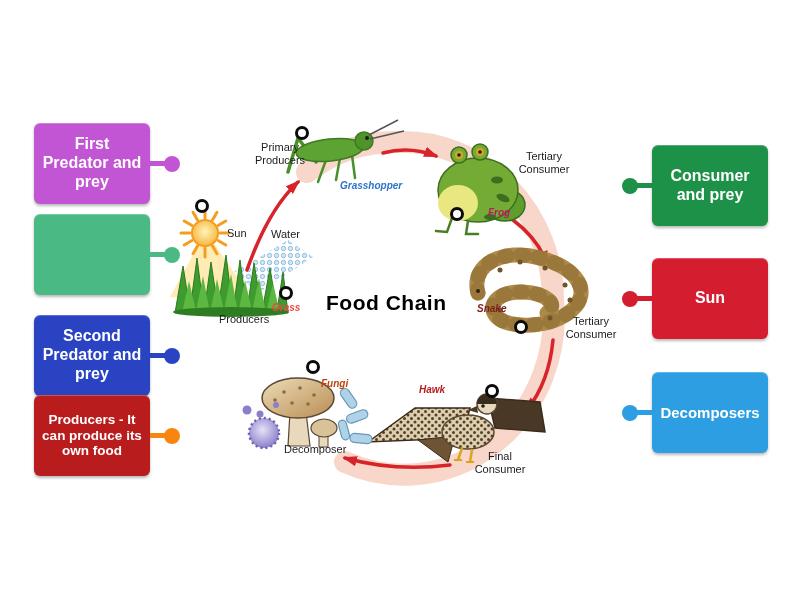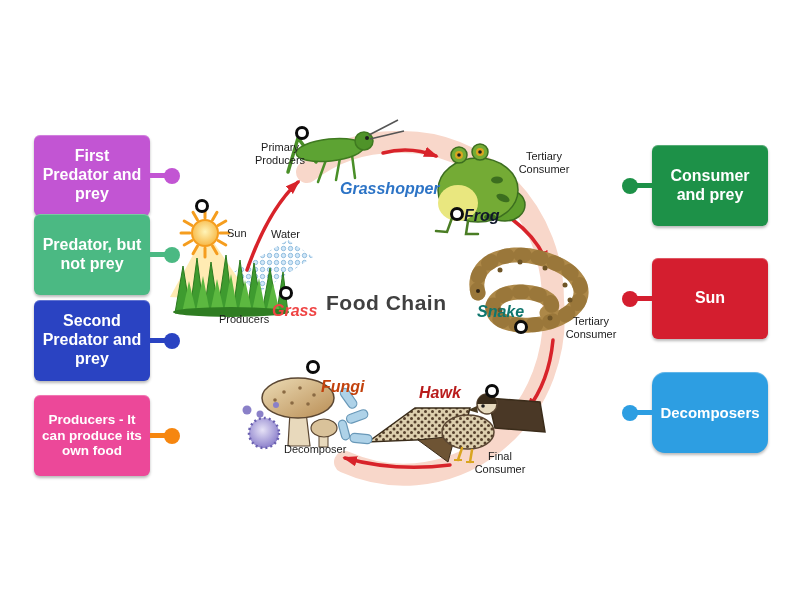--- a/index.html
+++ b/index.html
@@ -18,32 +18,32 @@
     box-shadow:0 2px 3px rgba(0,0,0,0.28), inset 0 1px 0 rgba(255,255,255,0.25);
     cursor:grab;
   }
   .label-box .stem { position:absolute; width:20px; height:5px; top:50%; margin-top:-2.5px; }
   .label-box.left  .stem { right:-20px; }
   .label-box.right .stem { left:-20px; }
   .label-box .dot { position:absolute; width:16px; height:16px; border-radius:50%; top:50%; margin-top:-8px; }
   .label-box.left  .dot { right:-30px; }
   .label-box.right .dot { left:-30px; }
   .label-box.small-text { font-size:13.5px; }
-  .label-box.mid-text { font-size:15px;border-radius:13px; }
+  .label-box.mid-text { font-size:15px; }
 
   
   .marker {
     position:absolute; width:8px; height:8px; background:#fff;
     border:3.5px solid #0b0b0b; border-radius:50%;
   }
 
   
   .dlabel { position:absolute; font-size:11px; color:#1c1c1c; line-height:1.2; white-space:pre-line; }
   .dlabel.center { text-align:center; }
-  .species { position:absolute; font-size:16px; font-weight:bold; font-style:italic; }
+  .species { position:absolute; font-size:10px; font-weight:bold; font-style:italic; }
   .diagram-title { position:absolute; font-size:21px; font-weight:bold; letter-spacing:0.5px; }
 </style>
 </head>
 <body>
 
 <div class="stage">
 
   <svg class="diagram-svg" width="800" height="600" viewBox="0 0 800 600">
     <defs>
       <marker id="ah" markerWidth="4.6" markerHeight="4" refX="3.4" refY="1.5" orient="auto">
@@ -185,57 +185,56 @@
       <circle cx="264" cy="433" r="15" fill="url(#virgrad)" stroke="#6a60b0" stroke-width="2.5" stroke-dasharray="2 3"></circle>
       <circle cx="247" cy="410" r="4.5" fill="#8a80c8"></circle>
         <circle cx="260" cy="414" r="3.5" fill="#8a80c8"></circle>
         <circle cx="276" cy="405" r="3" fill="#8a80c8"></circle>
     </g>
   </svg>
 
   <div class="dlabel center" style="left:248px;top:141px;width:64px">Primary Producers</div>
   <div class="species" style="left: 340px; top: 180px; color: rgb(45, 116, 198);">Grasshopper</div>
   <div class="dlabel center" style="left:508px;top:150px;width:72px">Tertiary Consumer</div>
-  <div class="species" style="left: 464px; top: 207px; color: #0f172a; text-align: center;">Frog</div>
+  <div class="species" style="left: 488px; top: 207px; color: #be185d; text-align: center;">Frog</div>
   <div class="dlabel" style="left:227px;top:227px">Sun</div>
   <div class="dlabel" style="left:271px;top:228px">Water</div>
   <div class="species" style="left: 272px; top: 302px; color: #ef4444;">Grass</div>
   <div class="dlabel" style="left:219px;top:313px">Producers</div>
-  <div class="diagram-title" style="left: 326px; top: 291px; color: #404040;">Food Chain</div>
-  <div class="species" style="left: 477px; top: 303px; color: #0f766e;">Snake</div>
+  <div class="diagram-title" style="left: 326px; top: 291px; color: #000000;">Food Chain</div>
+  <div class="species" style="left: 477px; top: 303px; color: #7f1d1d;">Snake</div>
   <div class="dlabel center" style="left:558px;top:315px;width:66px">Tertiary Consumer</div>
   <div class="species" style="left: 321px; top: 378px; color: #c2410c;">Fungi</div>
   <div class="species" style="left: 419px; top: 384px; color: #b91c1c;">Hawk</div>
   <div class="dlabel" style="left:284px;top:443px">Decomposer</div>
   <div class="dlabel center" style="left:466px;top:450px;width:68px">Final Consumer</div>
 
   <div class="marker" style="left:295px;top:126px"></div>
   <div class="marker" style="left:450px;top:207px"></div>
   <div class="marker" style="left:195px;top:199px"></div>
   <div class="marker" style="left:279px;top:286px"></div>
   <div class="marker" style="left:514px;top:320px"></div>
   <div class="marker" style="left:306px;top:360px"></div>
   <div class="marker" style="left:485px;top:384px"></div>
 
-  <div class="label-box left" style="left: 34px; top: 123px; background-color: rgb(194, 85, 211); margin-top: 12px;">
+  <div class="label-box left" style="left: 34px; top: 123px; background-color: rgb(194, 85, 211);">
     <span class="stem" style="background-color: rgb(194, 85, 211);"></span>
     <span class="dot" style="background-color: rgb(194, 85, 211);"></span>
     <span>First Predator and prey</span>
   </div>
   <div class="label-box left" style="left: 34px; top: 214px; background-color: rgb(75, 185, 131);">
     <span class="stem" style="background-color: rgb(75, 185, 131);"></span>
     <span class="dot" style="background-color: rgb(75, 185, 131);"></span>
-    <span>Predator, but not prey</span>
-  </div>
-  <div class="label-box left" style="left: 34px; top: 300px; background-color: rgb(42, 67, 194);">
+  </div>
+  <div class="label-box left" style="left: 34px; top: 315px; background-color: rgb(42, 67, 194);">
     <span class="stem" style="background-color: rgb(42, 67, 194);"></span>
     <span class="dot" style="background-color: rgb(42, 67, 194);"></span>
     <span>Second Predator and prey</span>
   </div>
-  <div class="label-box left small-text" style="left: 34px; top: 395px; background-color: #ec4899;">
+  <div class="label-box left small-text" style="left: 34px; top: 395px; background-color: #b91c1c;">
     <span class="stem" style="background-color: rgb(246, 134, 15);"></span>
     <span class="dot" style="background-color: rgb(246, 134, 15);"></span>
     <span>Producers - It can produce its own food</span>
   </div>
 
   <div class="label-box right" style="left: 652px; top: 145px; background-color: rgb(29, 145, 72);">
     <span class="stem" style="background-color: rgb(29, 145, 72);"></span>
     <span class="dot" style="background-color: rgb(29, 145, 72);"></span>
     <span>Consumer and prey</span>
   </div>

